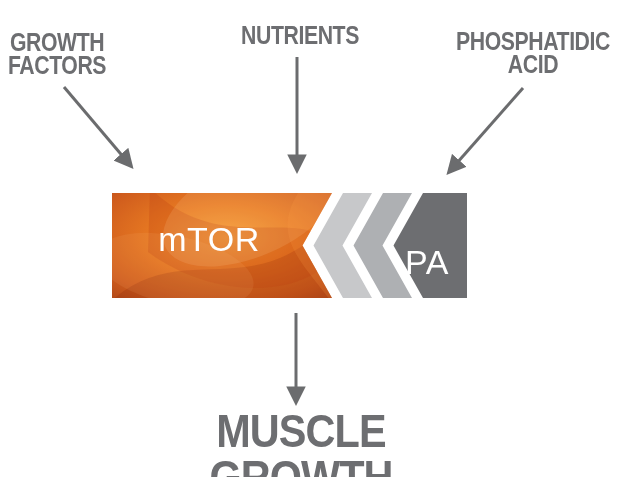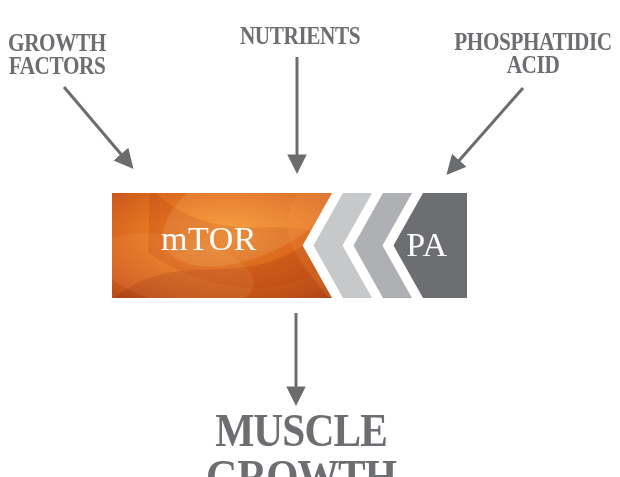--- a/index.html
+++ b/index.html
@@ -1,21 +1,21 @@
 <!DOCTYPE html>
 <html><head>
 <meta charset="utf-8">
 <style>
   html,body{margin:0;padding:0;background:#ffffff;}
   #canvas{
     position:relative;
     width:620px;height:477px;
     background:#ffffff;
     overflow:hidden;
-    font-family:Liberation Serif, serif;
+    font-family:Liberation Sans, sans-serif;
   }
   #gfx{position:absolute;left:0;top:0;}
   .heading{
     position:absolute;
     color:#6d6e71;
     font-weight:bold;
     font-size:25px;
     line-height:23px;
     text-align:center;
     letter-spacing:-0.5px;
@@ -28,21 +28,21 @@
     font-weight:300;
     font-size:34px;
     line-height:48px;
     text-align:center;
     letter-spacing:0.5px;
   }
   #label-growth-factors{left:-14px;top:31px;width:142px;}
   #label-nutrients{left:220px;top:24px;width:160px;}
   #label-phosphatidic{left:423px;top:30px;width:220px;}
   #label-mtor{left:149px;top:215px;width:120px;}
-  #label-pa{left:367px;top:221px;width:120px;}
+  #label-pa{left:367px;top:238px;width:120px;}
   #label-muscle-growth{
     position:absolute;
     left:131px;top:408px;width:340px;
     color:#6d6e71;
     font-weight:bold;
     font-size:46px;
     line-height:46px;
     text-align:center;
     letter-spacing:-1px;
     transform:scaleX(0.9);

